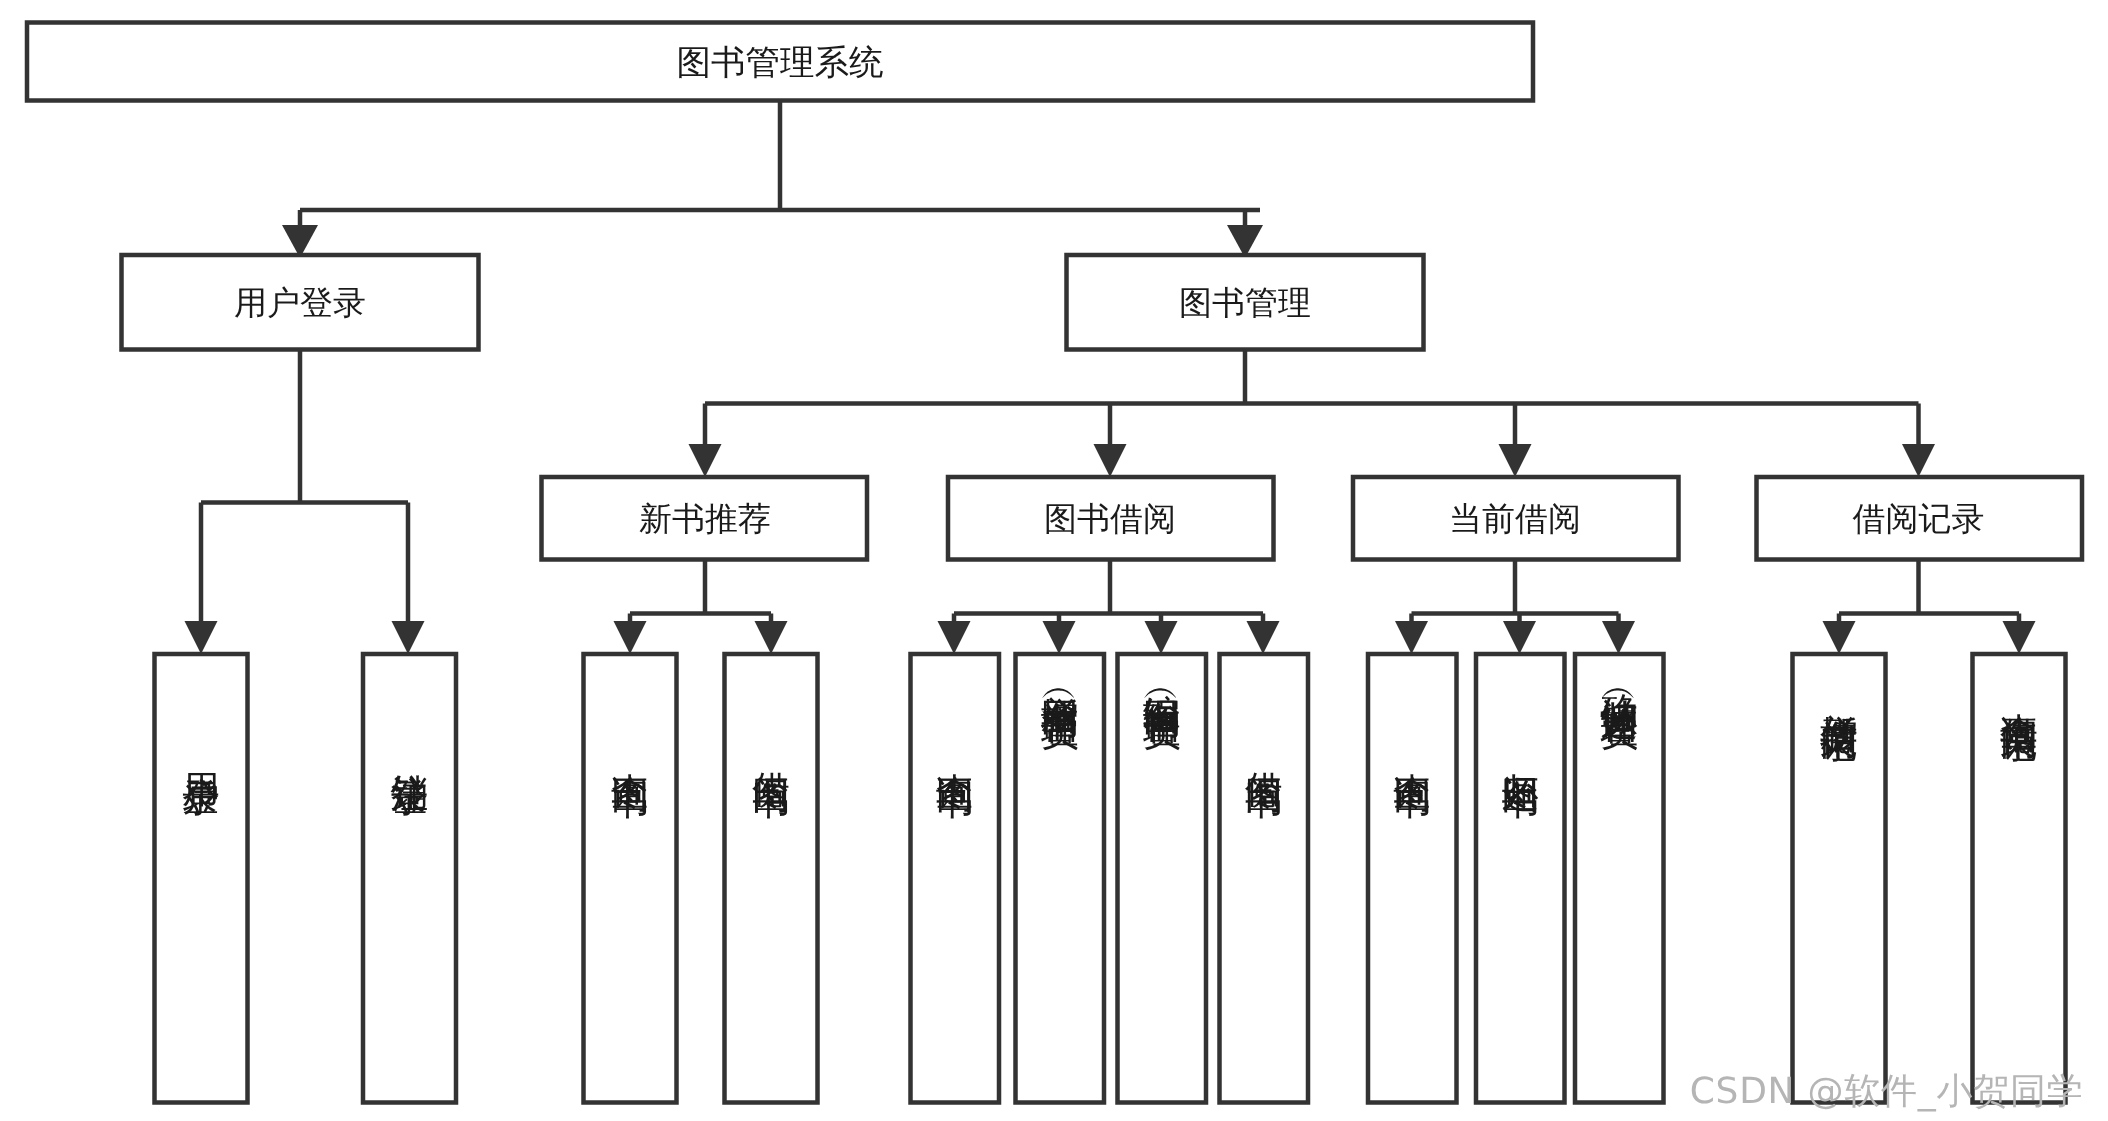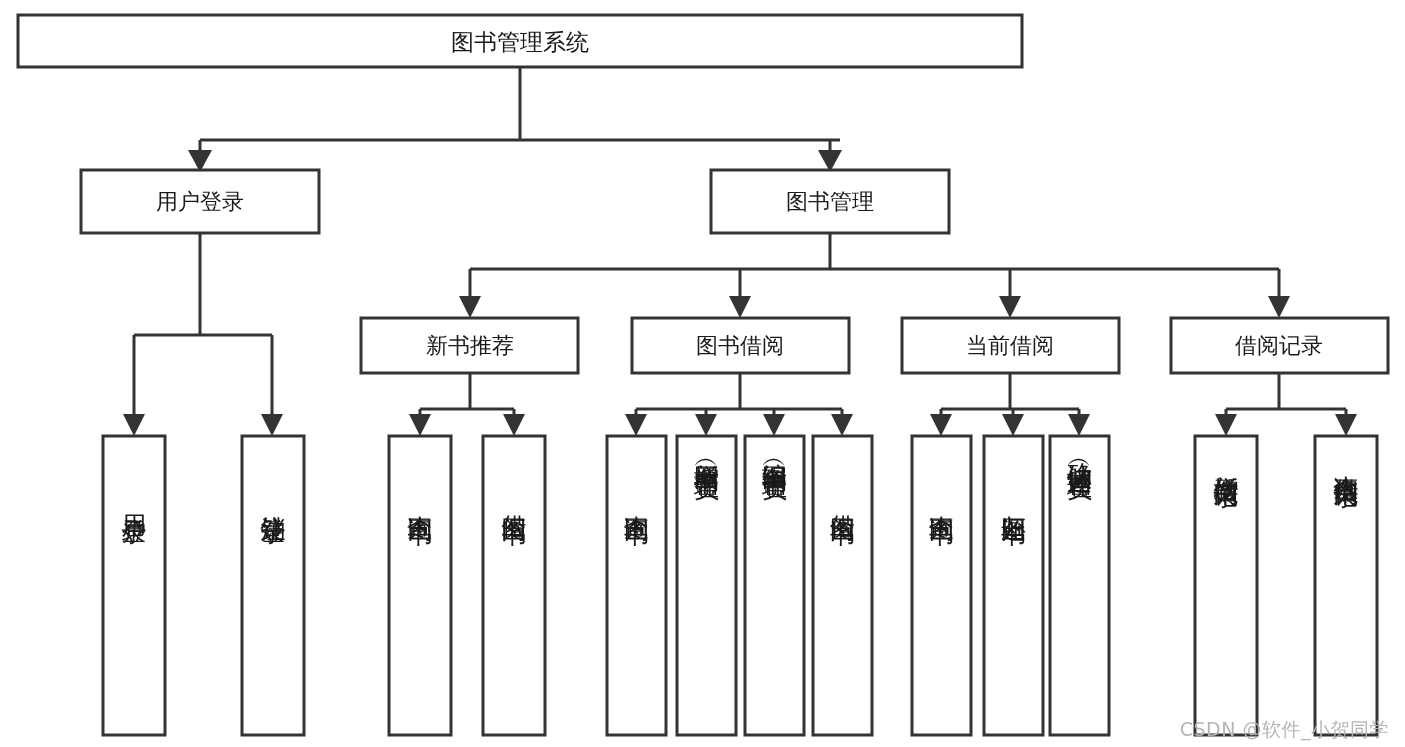--- a/index.html
+++ b/index.html
@@ -67,21 +67,21 @@
     letter-spacing: 2px;
     color: #1a1a1a;
     white-space: nowrap;
     text-align: left;
   }
   .watermark {
     position: absolute;
     right: 16px;
     bottom: 4px;
     font-family: "DejaVu Sans", "Liberation Sans", sans-serif;
-    font-size: 19px;
+    font-size: 24px;
     color: #b5b5b5;
     white-space: nowrap;
     letter-spacing: 0.5px;
   }
 </style>
 </head>
 <body>
 
 <div id="diagram-root">
 

